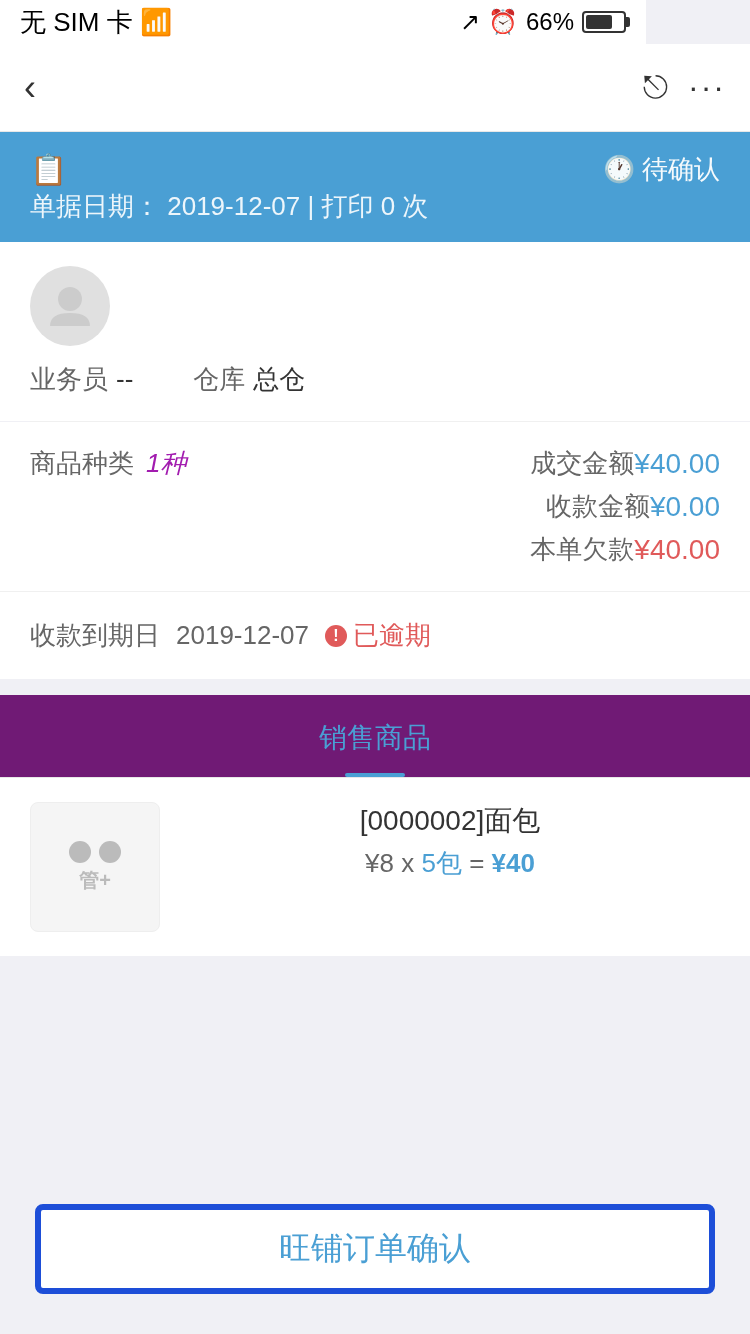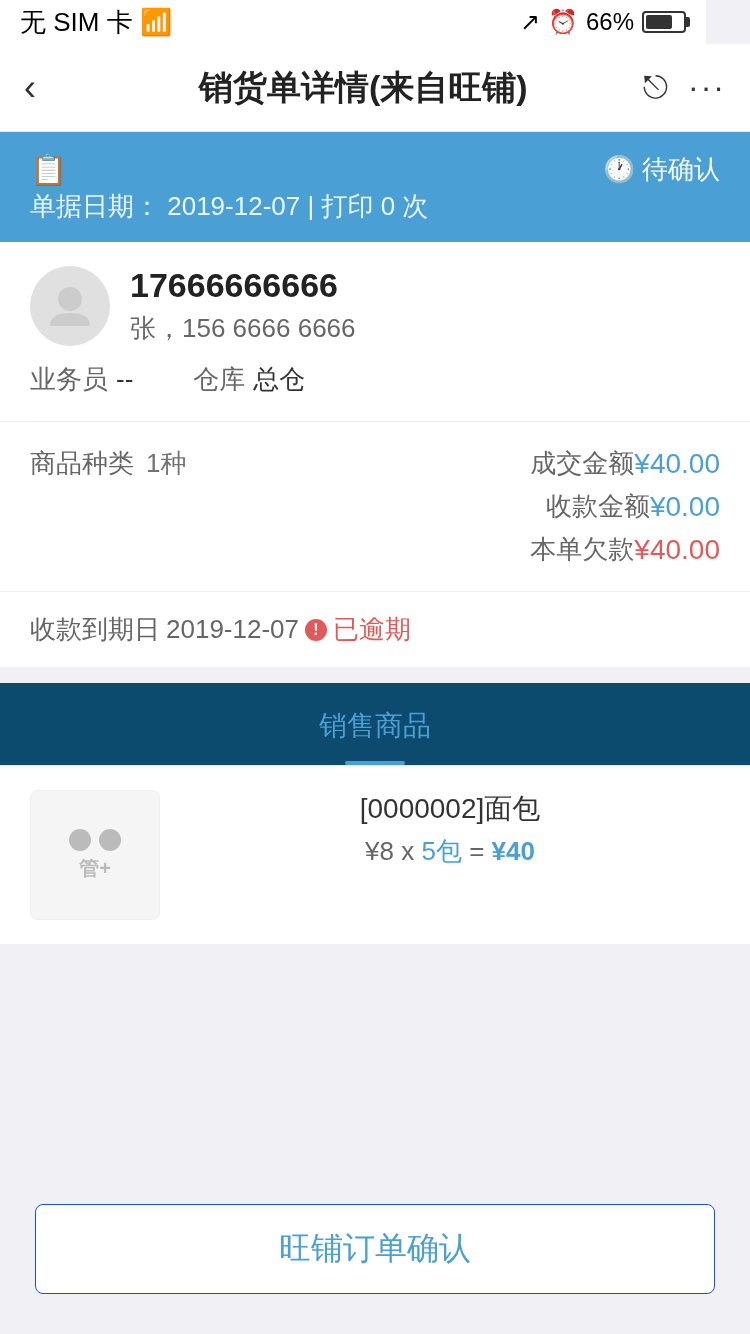--- a/index.html
+++ b/index.html
@@ -8,21 +8,21 @@
       width: 750px;
       min-height: 1334px;
       font-family: -apple-system, 'PingFang SC', 'Helvetica Neue', sans-serif;
       background: #f0f0f5;
       position: relative;
       overflow-x: hidden;
     }
 
     
     .status-bar {
-      width: 706px;
+      width: 646px;
       height: 44px;
       background: #fff;
       display: flex;
       align-items: center;
       justify-content: space-between;
       padding: 12px 20px;
       font-size: 28px;
       font-weight: 500;
     }
     .status-left {
@@ -210,21 +210,22 @@
       align-items: flex-start;
     }
     .summary-left {
       display: flex;
       align-items: center;
       gap: 12px;
       font-size: 26px;
       color: #666;
     }
     .summary-left-value {
-      color: #737373;
+      color: #a21caf;
+      font-style: italic;
     }
     .summary-right {
       display: flex;
       flex-direction: column;
       align-items: flex-end;
       gap: 8px;
     }
     .summary-row {
       display: flex;
       align-items: center;
@@ -236,27 +237,27 @@
       font-size: 28px;
     }
     .amount-red {
       color: #e05a5a;
       font-size: 28px;
     }
 
     
     .due-section {
       background: #fff;
-      padding: 20px 30px;
+      padding: 26px 30px;
       border-top: 1px solid #f0f0f0;
       font-size: 26px;
       color: #666;
       display: flex;
       align-items: center;
-      gap: 6px;
+      gap: 16px;
     }
     .overdue-badge {
       display: flex;
       align-items: center;
       gap: 6px;
       color: #e05a5a;
     }
     .overdue-dot {
       width: 22px;
       height: 22px;
@@ -271,21 +272,21 @@
     }
 
     
     .section-gap {
       height: 16px;
       background: #f0f0f5;
     }
 
     
     .tab-section {
-      background: #0c4a6e;
+      background: #701a75;
     }
     .tab-bar {
       display: flex;
       align-items: stretch;
       border-bottom: 1px solid #e8e8e8;
     }
     .tab-item {
       flex: 1;
       text-align: center;
       padding: 24px 0 20px;
@@ -382,21 +383,21 @@
       position: fixed;
       bottom: 40px;
       left: 50%;
       transform: translateX(-50%);
       width: 680px;
     }
     .confirm-btn {
       width: 100%;
       height: 90px;
       background: #fff;
-      border: 1px solid #1d4ed8;
+      border: 6px solid #1d4ed8;
       border-radius: 8px;
       display: flex;
       align-items: center;
       justify-content: center;
       font-size: 32px;
       color: #4a9fd4;
       font-weight: 500;
       cursor: pointer;
     }
   </style>
@@ -413,21 +414,20 @@
     <span>⏰</span>
     <span>66%</span>
     <div class="battery-icon">
       <div class="battery-fill"></div>
     </div>
   </div>
 </div>
 
 <div class="nav-bar">
   <div class="nav-back">‹</div>
-  <div class="nav-title">销货单详情(来自旺铺)</div>
   <div class="nav-right">
     <span class="nav-share">⎋</span>
     <span class="nav-more">···</span>
   </div>
 </div>
 
 <div class="order-header">
   <div class="order-id-row">
     <div class="order-id">
       <span class="order-id-icon">📋</span>
@@ -444,24 +444,20 @@
   </div>
 </div>
 
 <div class="customer-section">
   <div class="customer-row">
     <div class="avatar">
       <svg width="50" height="50" viewBox="0 0 50 50">
         <circle cx="25" cy="18" r="12" fill="#ccc"></circle>
         <path d="M5 45 Q5 32 25 32 Q45 32 45 45" fill="#ccc"></path>
       </svg>
-    </div>
-    <div class="customer-info">
-      <div class="customer-phone">17666666666</div>
-      <div class="customer-name">张，156 6666 6666</div>
     </div>
   </div>
   <div class="customer-meta">
     <div class="meta-item">
       <span class="meta-label">业务员</span>
       <span class="meta-value">--</span>
     </div>
     <div class="meta-item">
       <span class="meta-label">仓库</span>
       <span class="meta-value">总仓</span>

